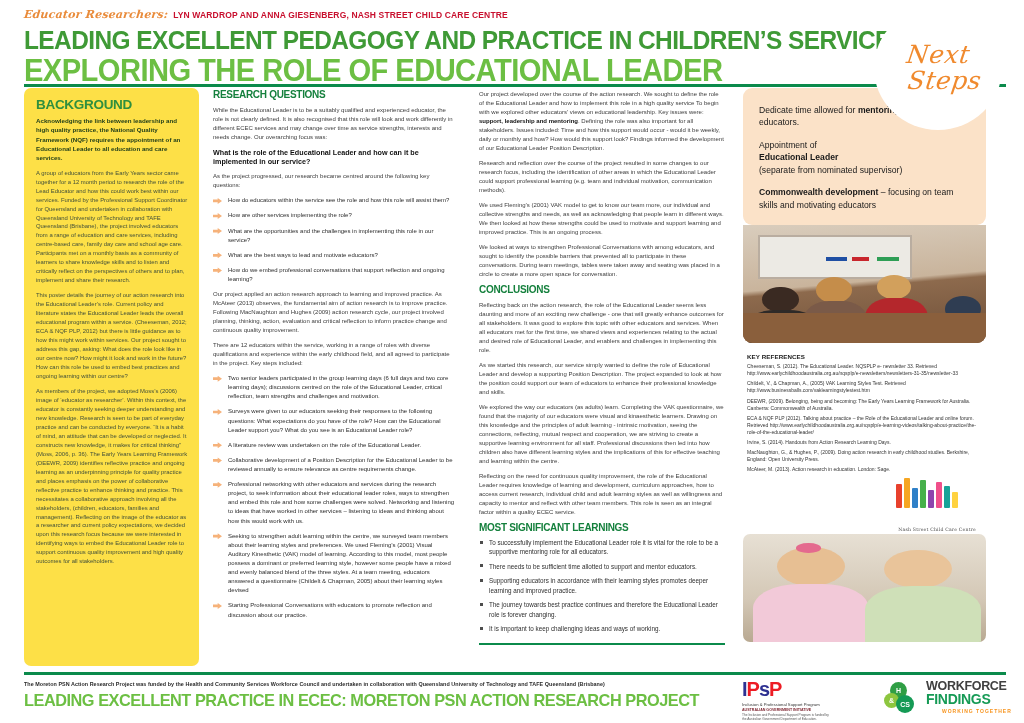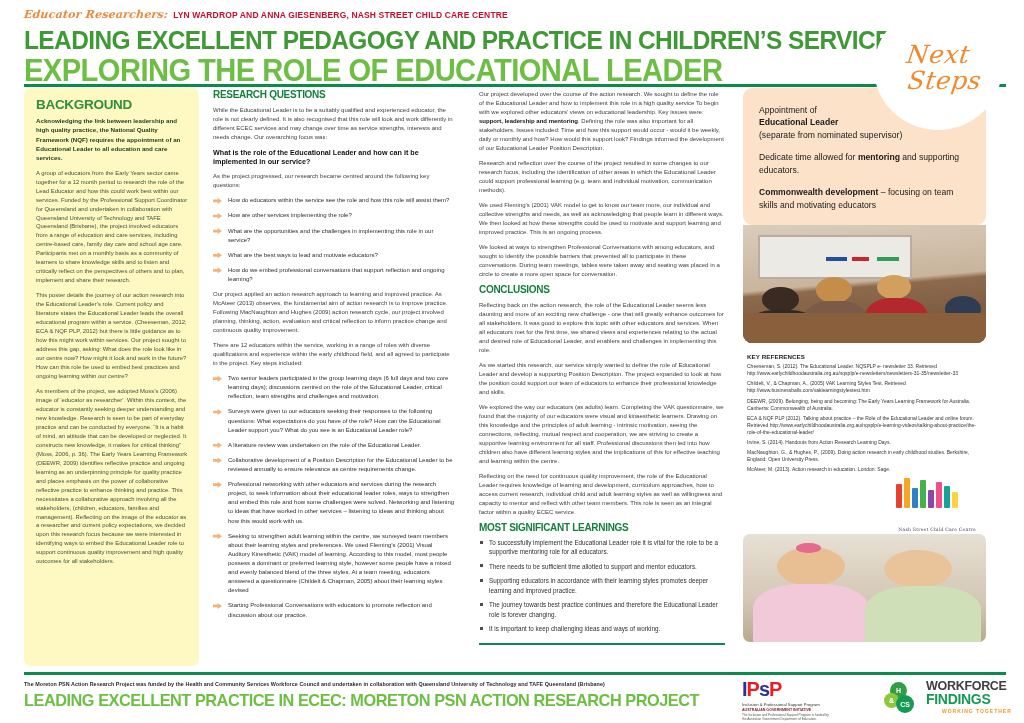--- a/index.html
+++ b/index.html
@@ -39,21 +39,21 @@
   }
   .next-circle span{
     font-family:"DejaVu Serif", serif;font-style:italic;color:#f08a2e;
     font-size:25px;line-height:.95;transform:skewX(-8deg);letter-spacing:.5px;
   }
   .next-circle span.s2{margin-left:14px;margin-top:2px;}
 
   
   .body{position:relative;display:flex;gap:0;padding:0 18px 0 24px;box-sizing:border-box;height:578px;}
   .col{box-sizing:border-box;}
-  .col-bg{width:175px;flex:0 0 175px;background:#fef9c3;border-radius:7px;padding:10px 11px 12px 12px;}
+  .col-bg{width:175px;flex:0 0 175px;background:#fde047;border-radius:7px;padding:10px 11px 12px 12px;}
   .col-q{width:270px;flex:0 0 270px;padding:2px 14px 0 14px;}
   .col-f{width:268px;flex:0 0 268px;padding:2px 12px 0 10px;}
   .col-n{width:249px;flex:0 0 249px;padding:0 0 0 6px;}
 
   h2.sec{
     font-size:10px;font-weight:bold;color:#15803d;letter-spacing:-.3px;
     margin:0 0 5px 0;text-transform:uppercase;line-height:1.05;
   }
   .col-bg h2.sec{color:#2f8f3e;font-size:13.5px;margin-bottom:4px;}
   p{margin:0 0 6px 0;}
@@ -225,26 +225,26 @@
         <li>Supporting educators in accordance with their learning styles promotes deeper learning and improved practice.</li>
         <li>The journey towards best practice continues and therefore the Educational Leader role is forever changing.</li>
         <li>It is important to keep challenging ideas and ways of working.</li>
       </ul>
       <div class="sec-rule"></div>
     </div>
 
     <div class="col col-n">
 
       <div class="next-panel">
+        <p><span>Dedicate time allowed for </span><b>mentoring</b><span> and supporting educators.</span></p>
         <p>
           <span>Appointment of</span><br>
           <b>Educational Leader</b><br>
           <span>(separate from nominated supervisor)</span>
         </p>
-        <p><span>Dedicate time allowed for </span><b>mentoring</b><span> and supporting educators.</span></p>
         <p><b>Commonwealth development</b><span> – focusing on team skills and motivating educators</span></p>
       </div>
 
       <div class="photo-strip">
         <div class="photo">
           <div class="wall"></div>
           <div class="board"></div>
           <div class="bmark1"></div>
           <div class="bmark2"></div>
           <div class="bmark3"></div>

